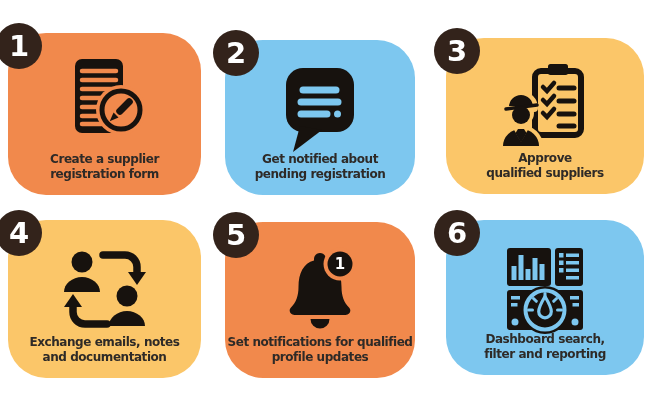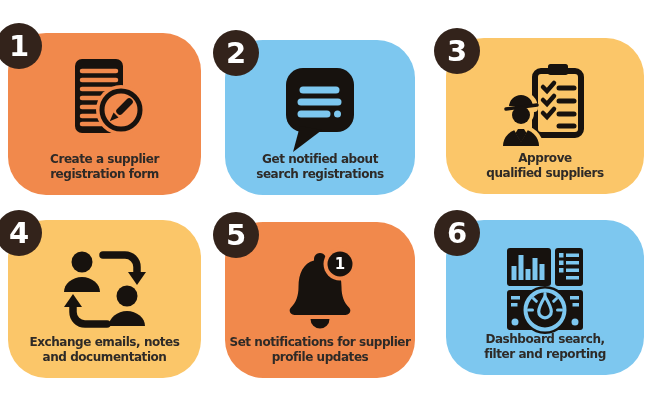--- a/index.html
+++ b/index.html
@@ -175,21 +175,21 @@
   <div class="card card-1" style="background: rgb(125, 199, 239); --card-bg: #7DC7EF;">
     <div class="badge" style="background: rgb(51, 35, 27);">
         <span>2</span>
       </div>
     <div class="icon-wrap">
         <svg>
           <use href="#chat-bubble-icon"></use>
         </svg>
       </div>
     <div class="caption">Get notified about
-search registrations</div>
+pending registration</div>
   </div>
 
   <div class="card card-2" style="background: rgb(251, 198, 105); --card-bg: #FBC669;">
     <div class="badge" style="background: rgb(51, 35, 27);">
         <span>3</span>
       </div>
     <div class="icon-wrap">
         <svg>
           <use href="#approve-clipboard-icon"></use>
         </svg>
@@ -214,21 +214,21 @@
   <div class="card card-4" style="background: rgb(241, 137, 76); --card-bg: #F1894C;">
     <div class="badge" style="background: rgb(51, 35, 27);">
         <span>5</span>
       </div>
     <div class="icon-wrap">
       <svg>
           <use href="#notification-bell-icon"></use>
         </svg>
       <span class="bell-badge-num">1</span>
     </div>
-    <div class="caption">Set notifications for supplier
+    <div class="caption">Set notifications for qualified
 profile updates</div>
   </div>
 
   <div class="card card-5" style="background: rgb(125, 199, 239); --card-bg: #7DC7EF;">
     <div class="badge" style="background: rgb(51, 35, 27);">
         <span>6</span>
       </div>
     <div class="icon-wrap">
         <svg>
           <use href="#dashboard-search-icon"></use>

